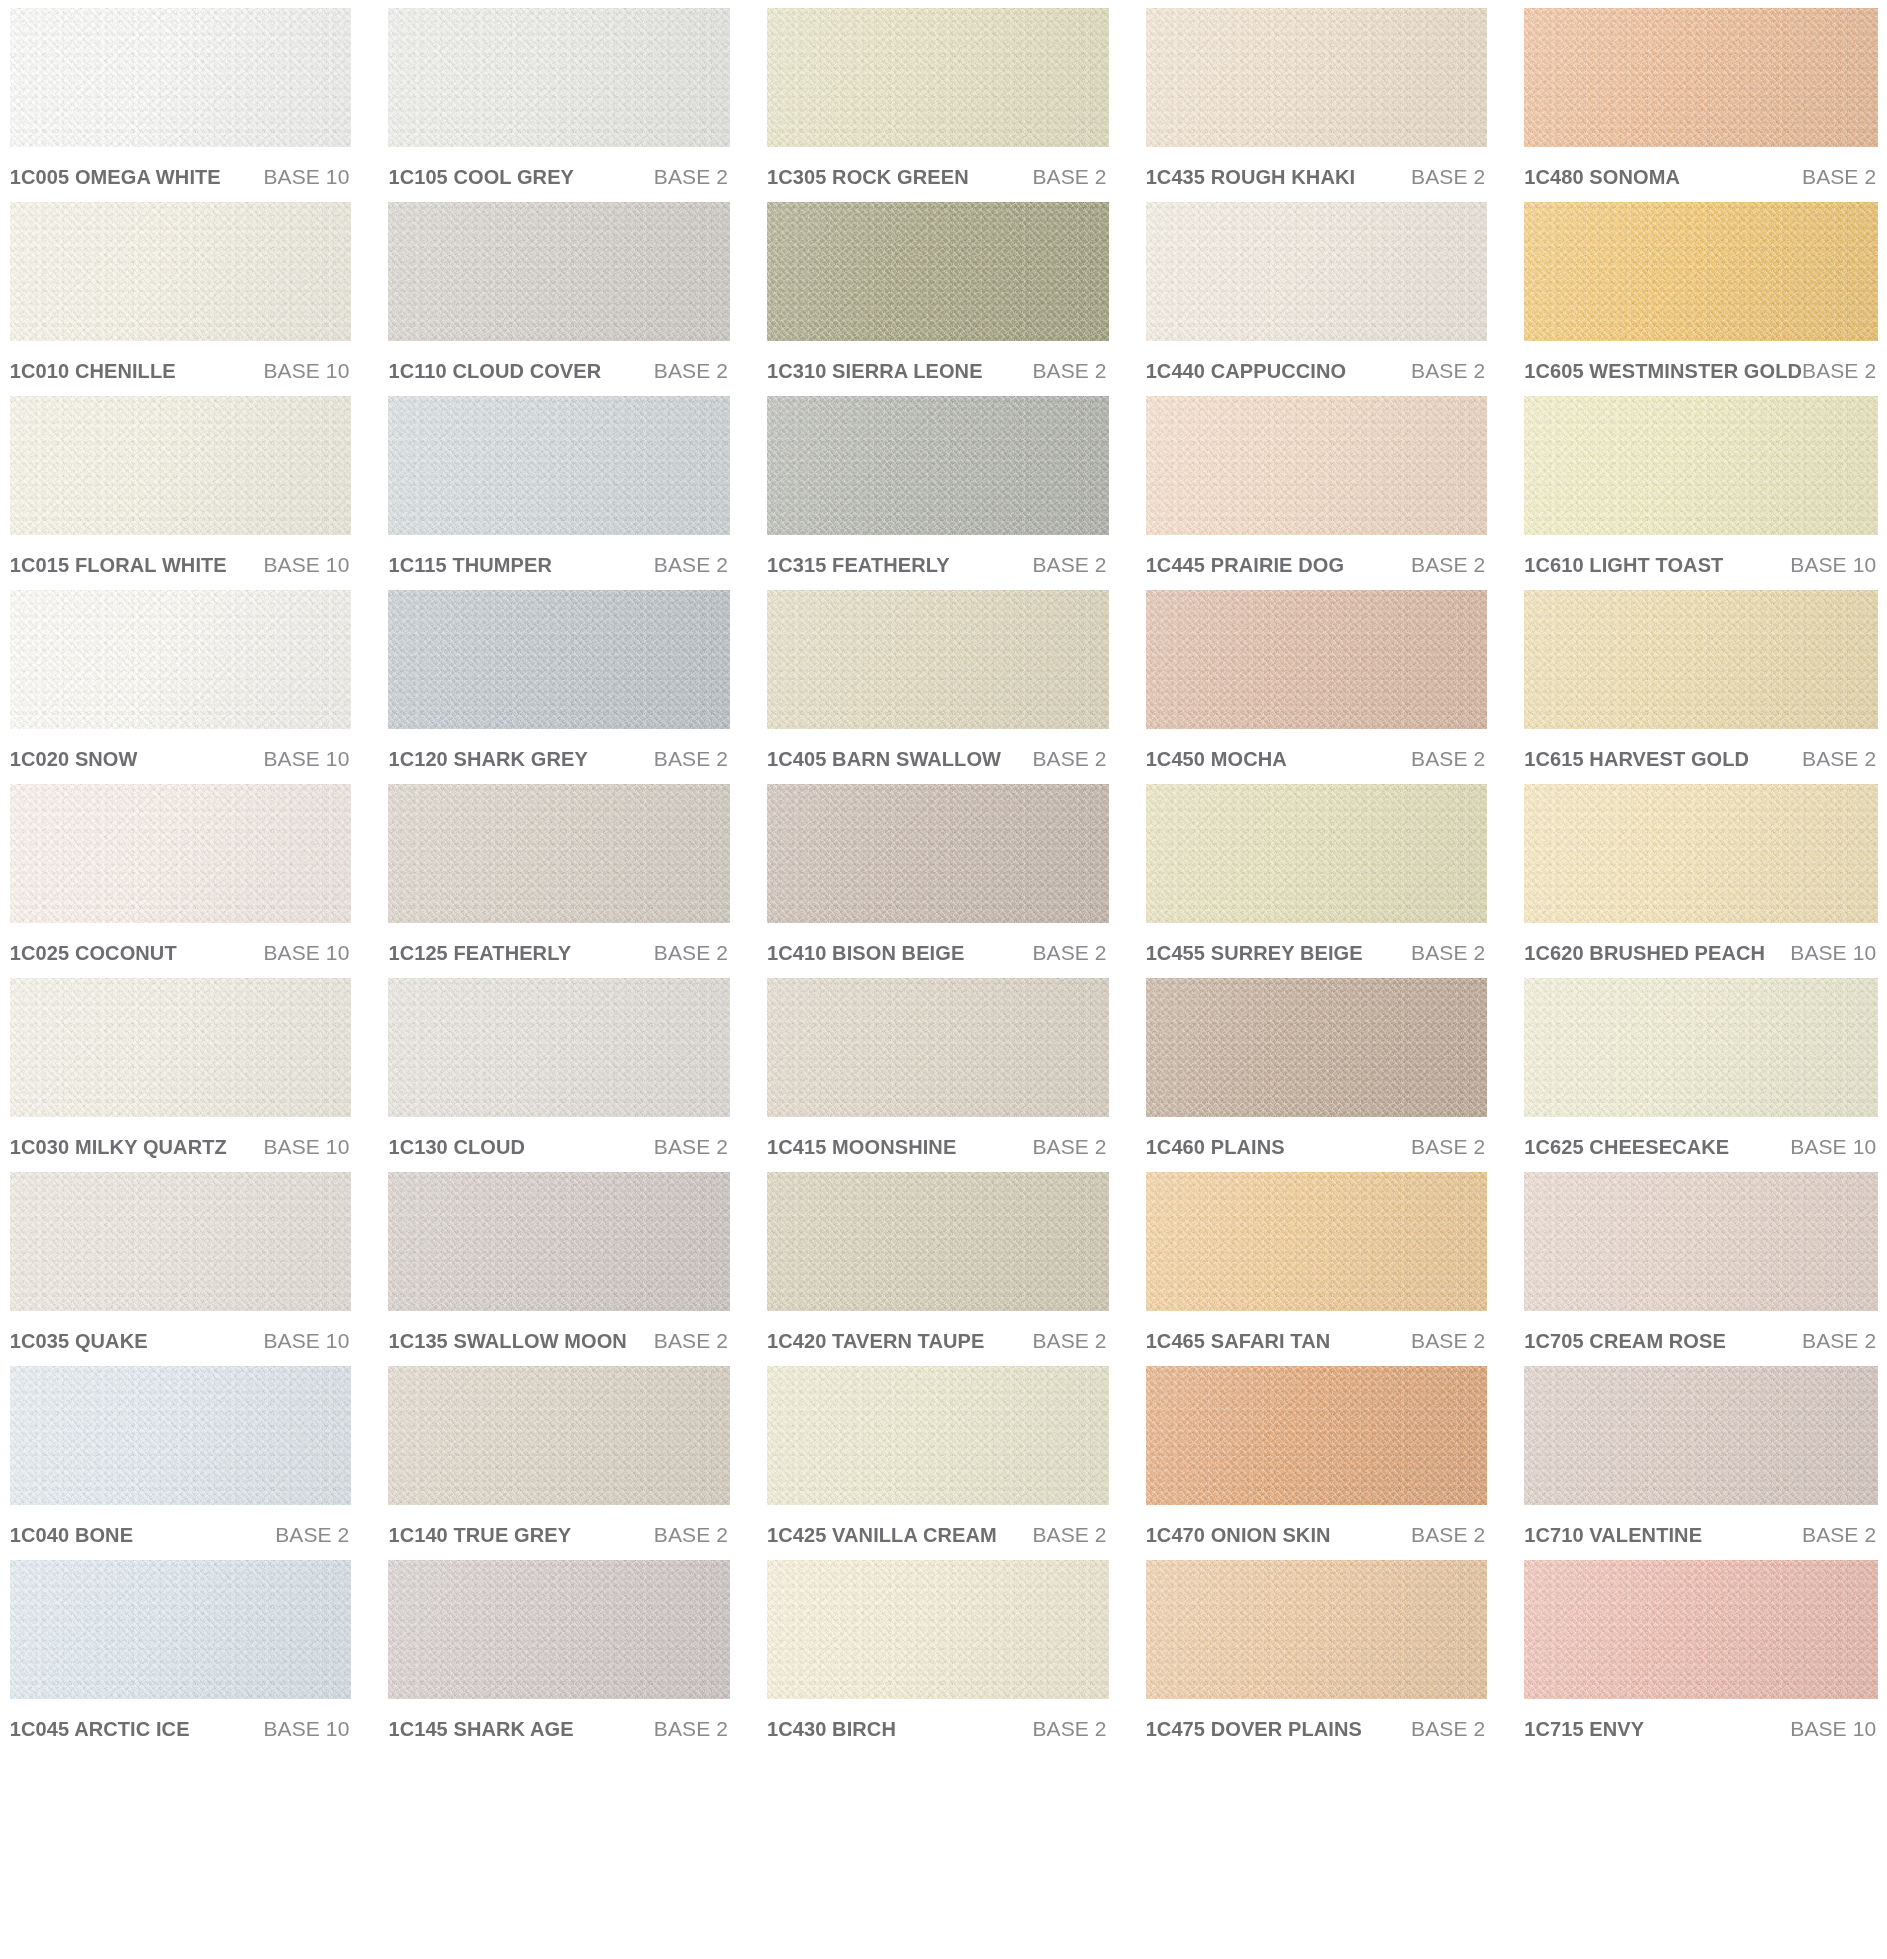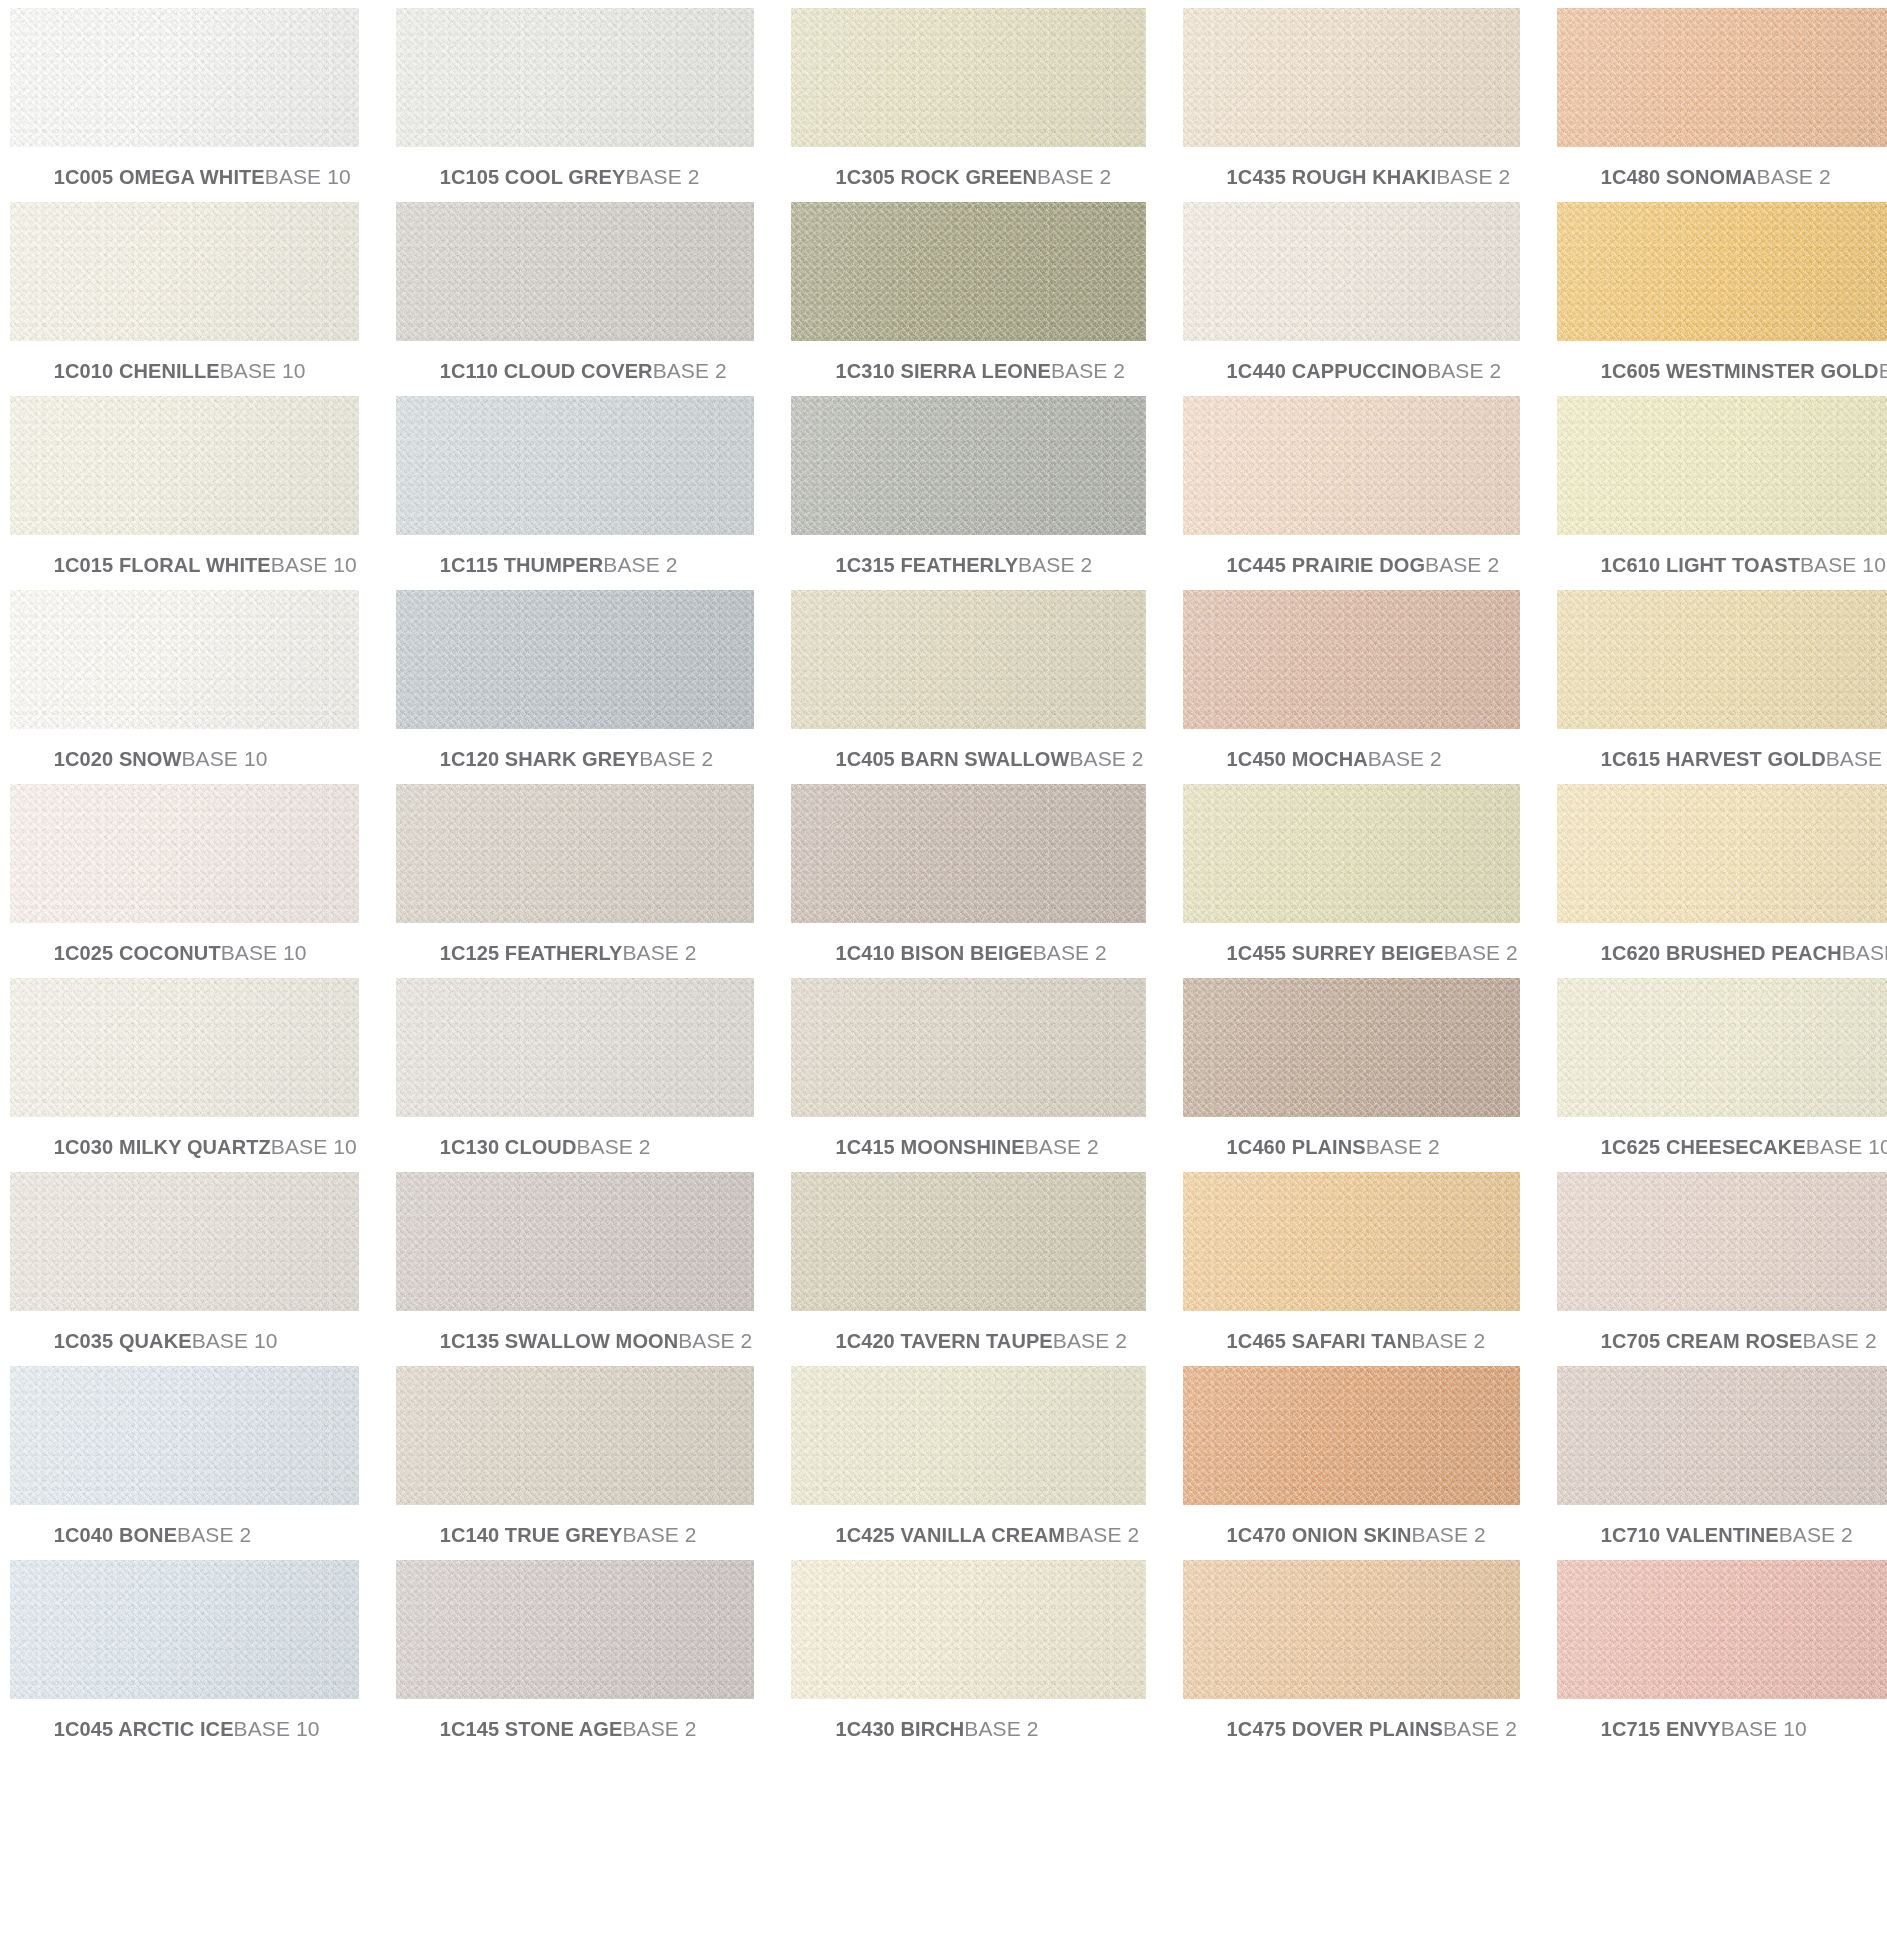--- a/index.html
+++ b/index.html
@@ -81,24 +81,24 @@
     inset: 0;
     background:
       linear-gradient(115deg, rgba(255,255,255,0.16) 0%, rgba(255,255,255,0) 42%,
                       rgba(0,0,0,0.035) 78%, rgba(0,0,0,0.05) 100%);
     pointer-events: none;
   }
 
   .label-row {
     display: flex;
     align-items: baseline;
+    justify-content: space-between;
     height: 55px;
     padding-top: 18.6px;
     padding-right: 2px;
-    margin-left: 44px;
   }
 
   .swatch-name {
     font-size: 20px;
     font-weight: bold;
     color: #6e6e72;
     letter-spacing: 0.1px;
     white-space: nowrap;
   }
 
@@ -233,21 +233,21 @@
         <div class="swatch-cell">
           <div class="swatch" style="background-color: rgb(222, 214, 199);"></div>
           <div class="label-row">
             <span class="swatch-name">1C140 TRUE GREY</span>
             <span class="swatch-base">BASE 2</span>
           </div>
         </div>
         <div class="swatch-cell">
           <div class="swatch" style="background-color: rgb(213, 205, 203);"></div>
           <div class="label-row">
-            <span class="swatch-name">1C145 STONE AGE</span>
+            <span class="swatch-name">1C145 SHARK AGE</span>
             <span class="swatch-base">BASE 2</span>
           </div>
         </div>
       </div>
       <div class="col">
         <div class="swatch-cell">
           <div class="swatch" style="background-color: rgb(232, 229, 196);"></div>
           <div class="label-row">
             <span class="swatch-name">1C305 ROCK GREEN</span>
             <span class="swatch-base">BASE 2</span>

